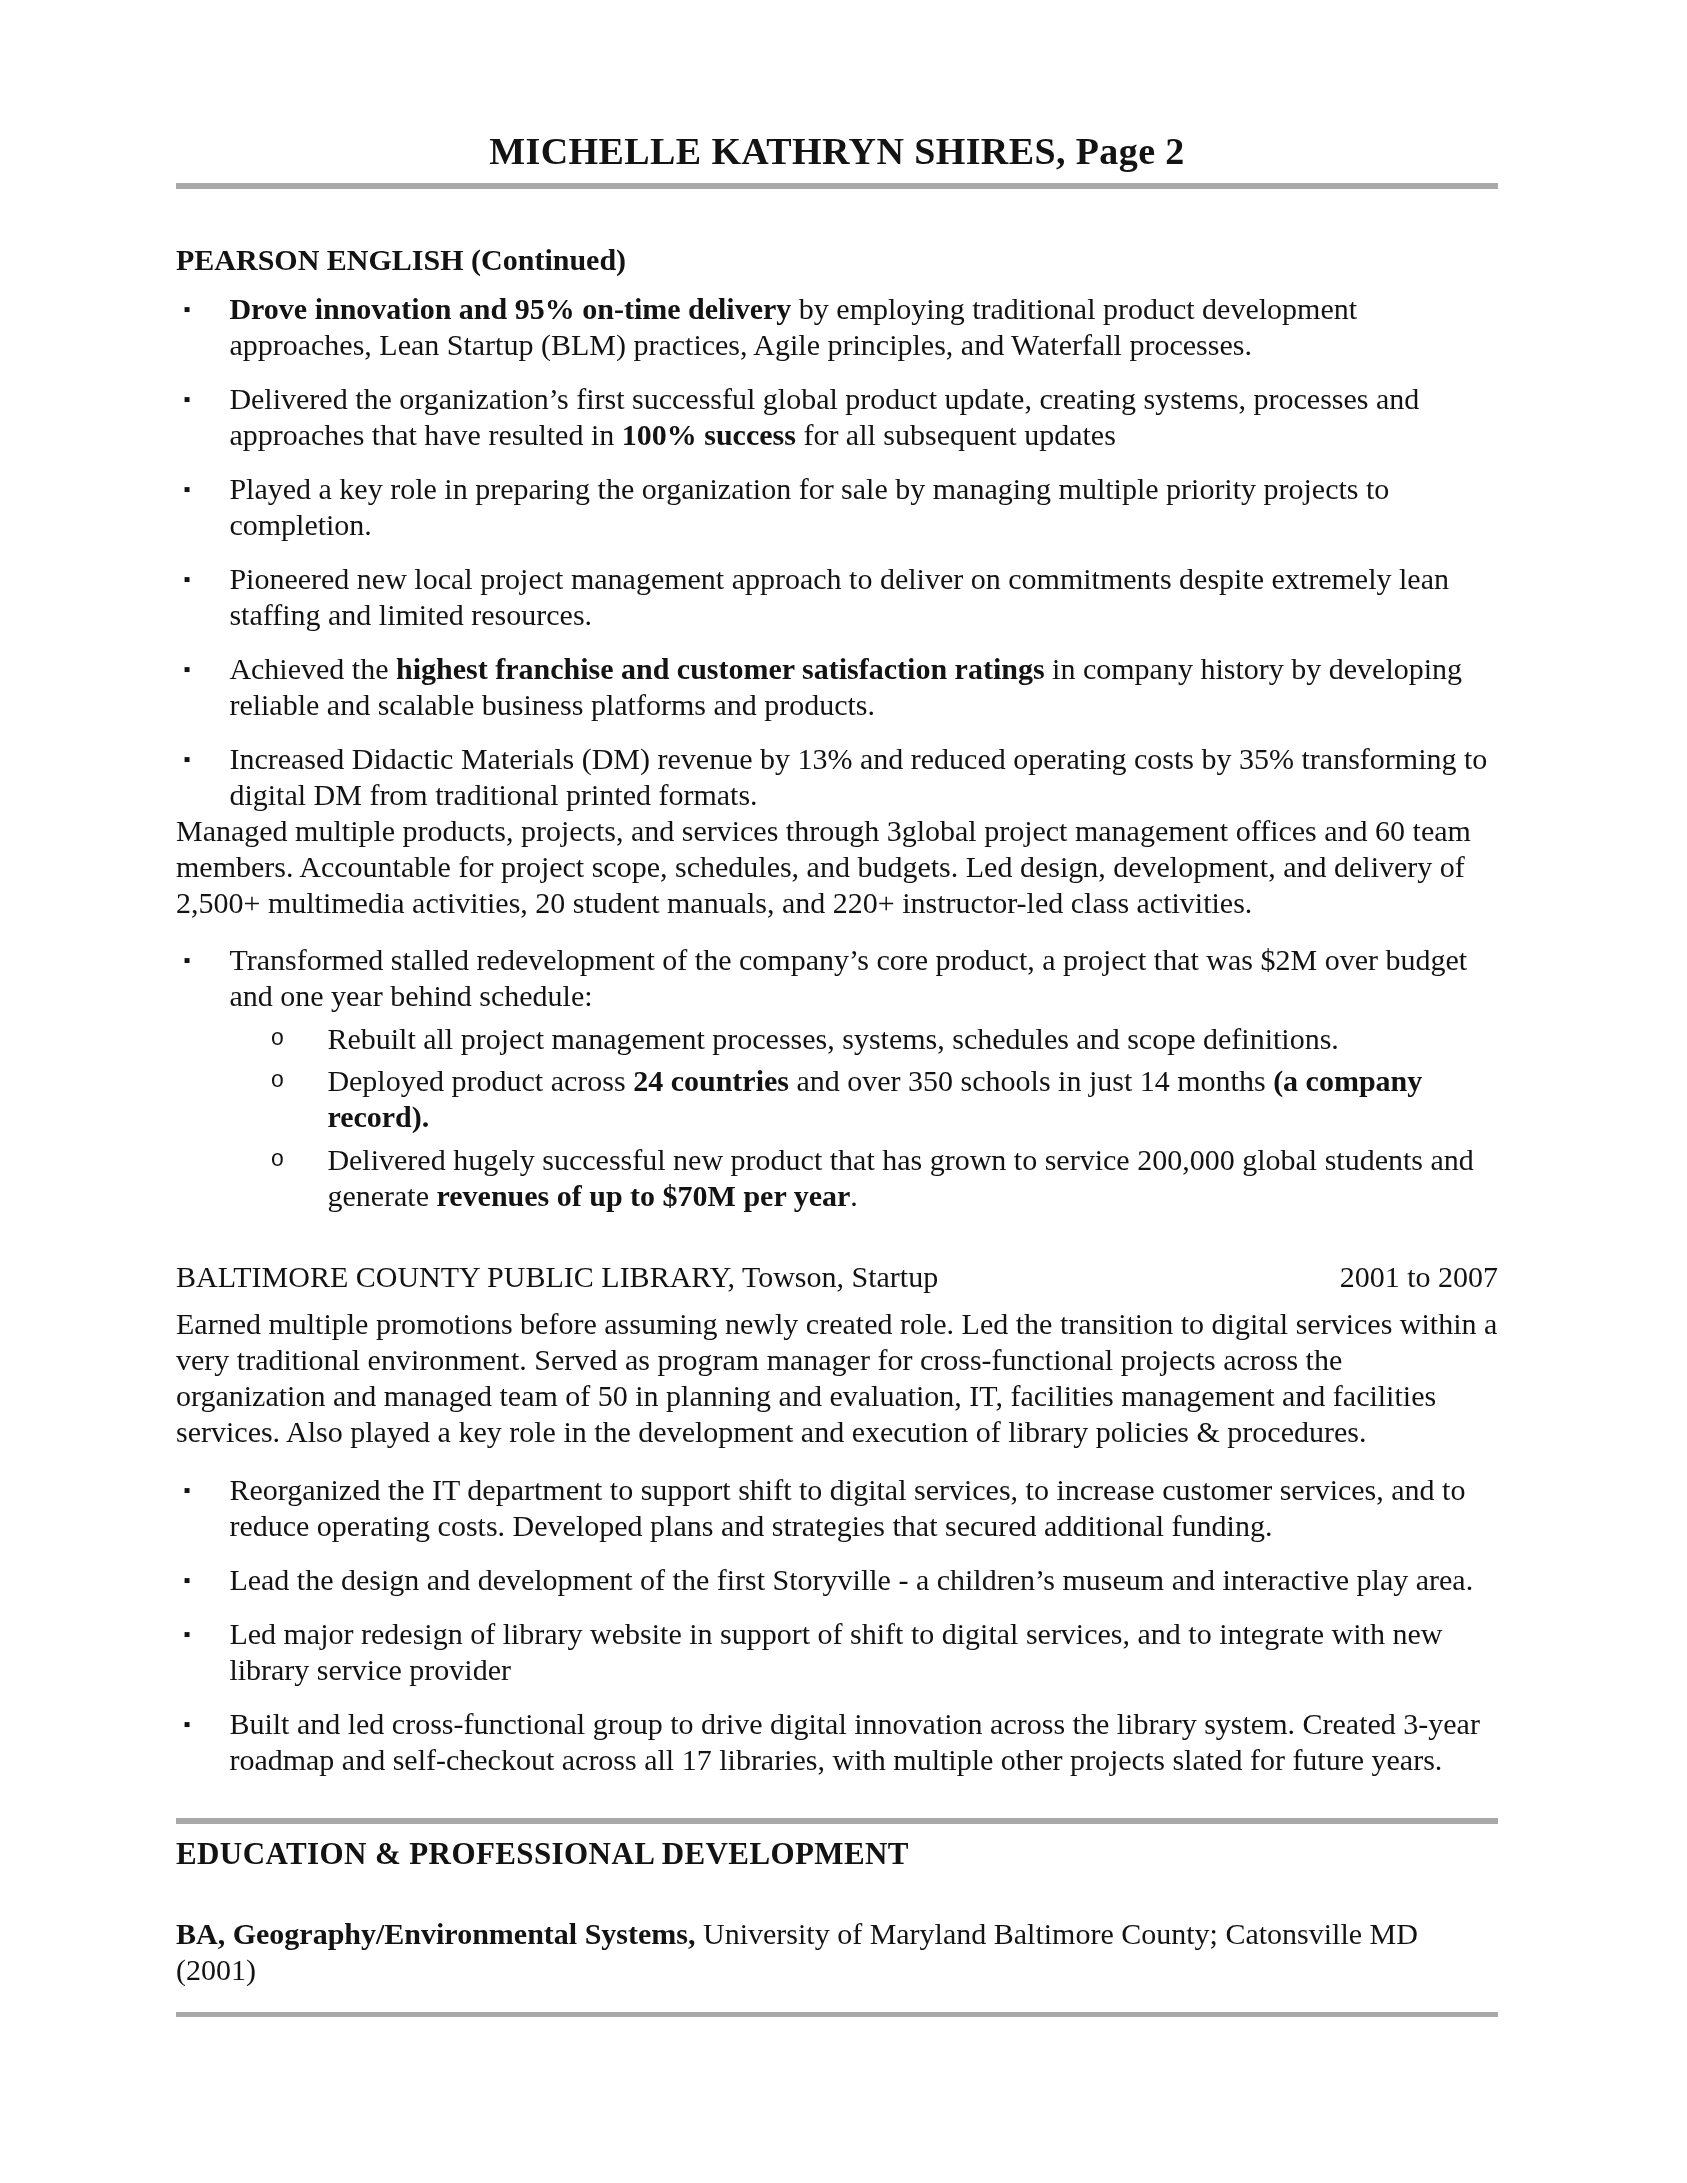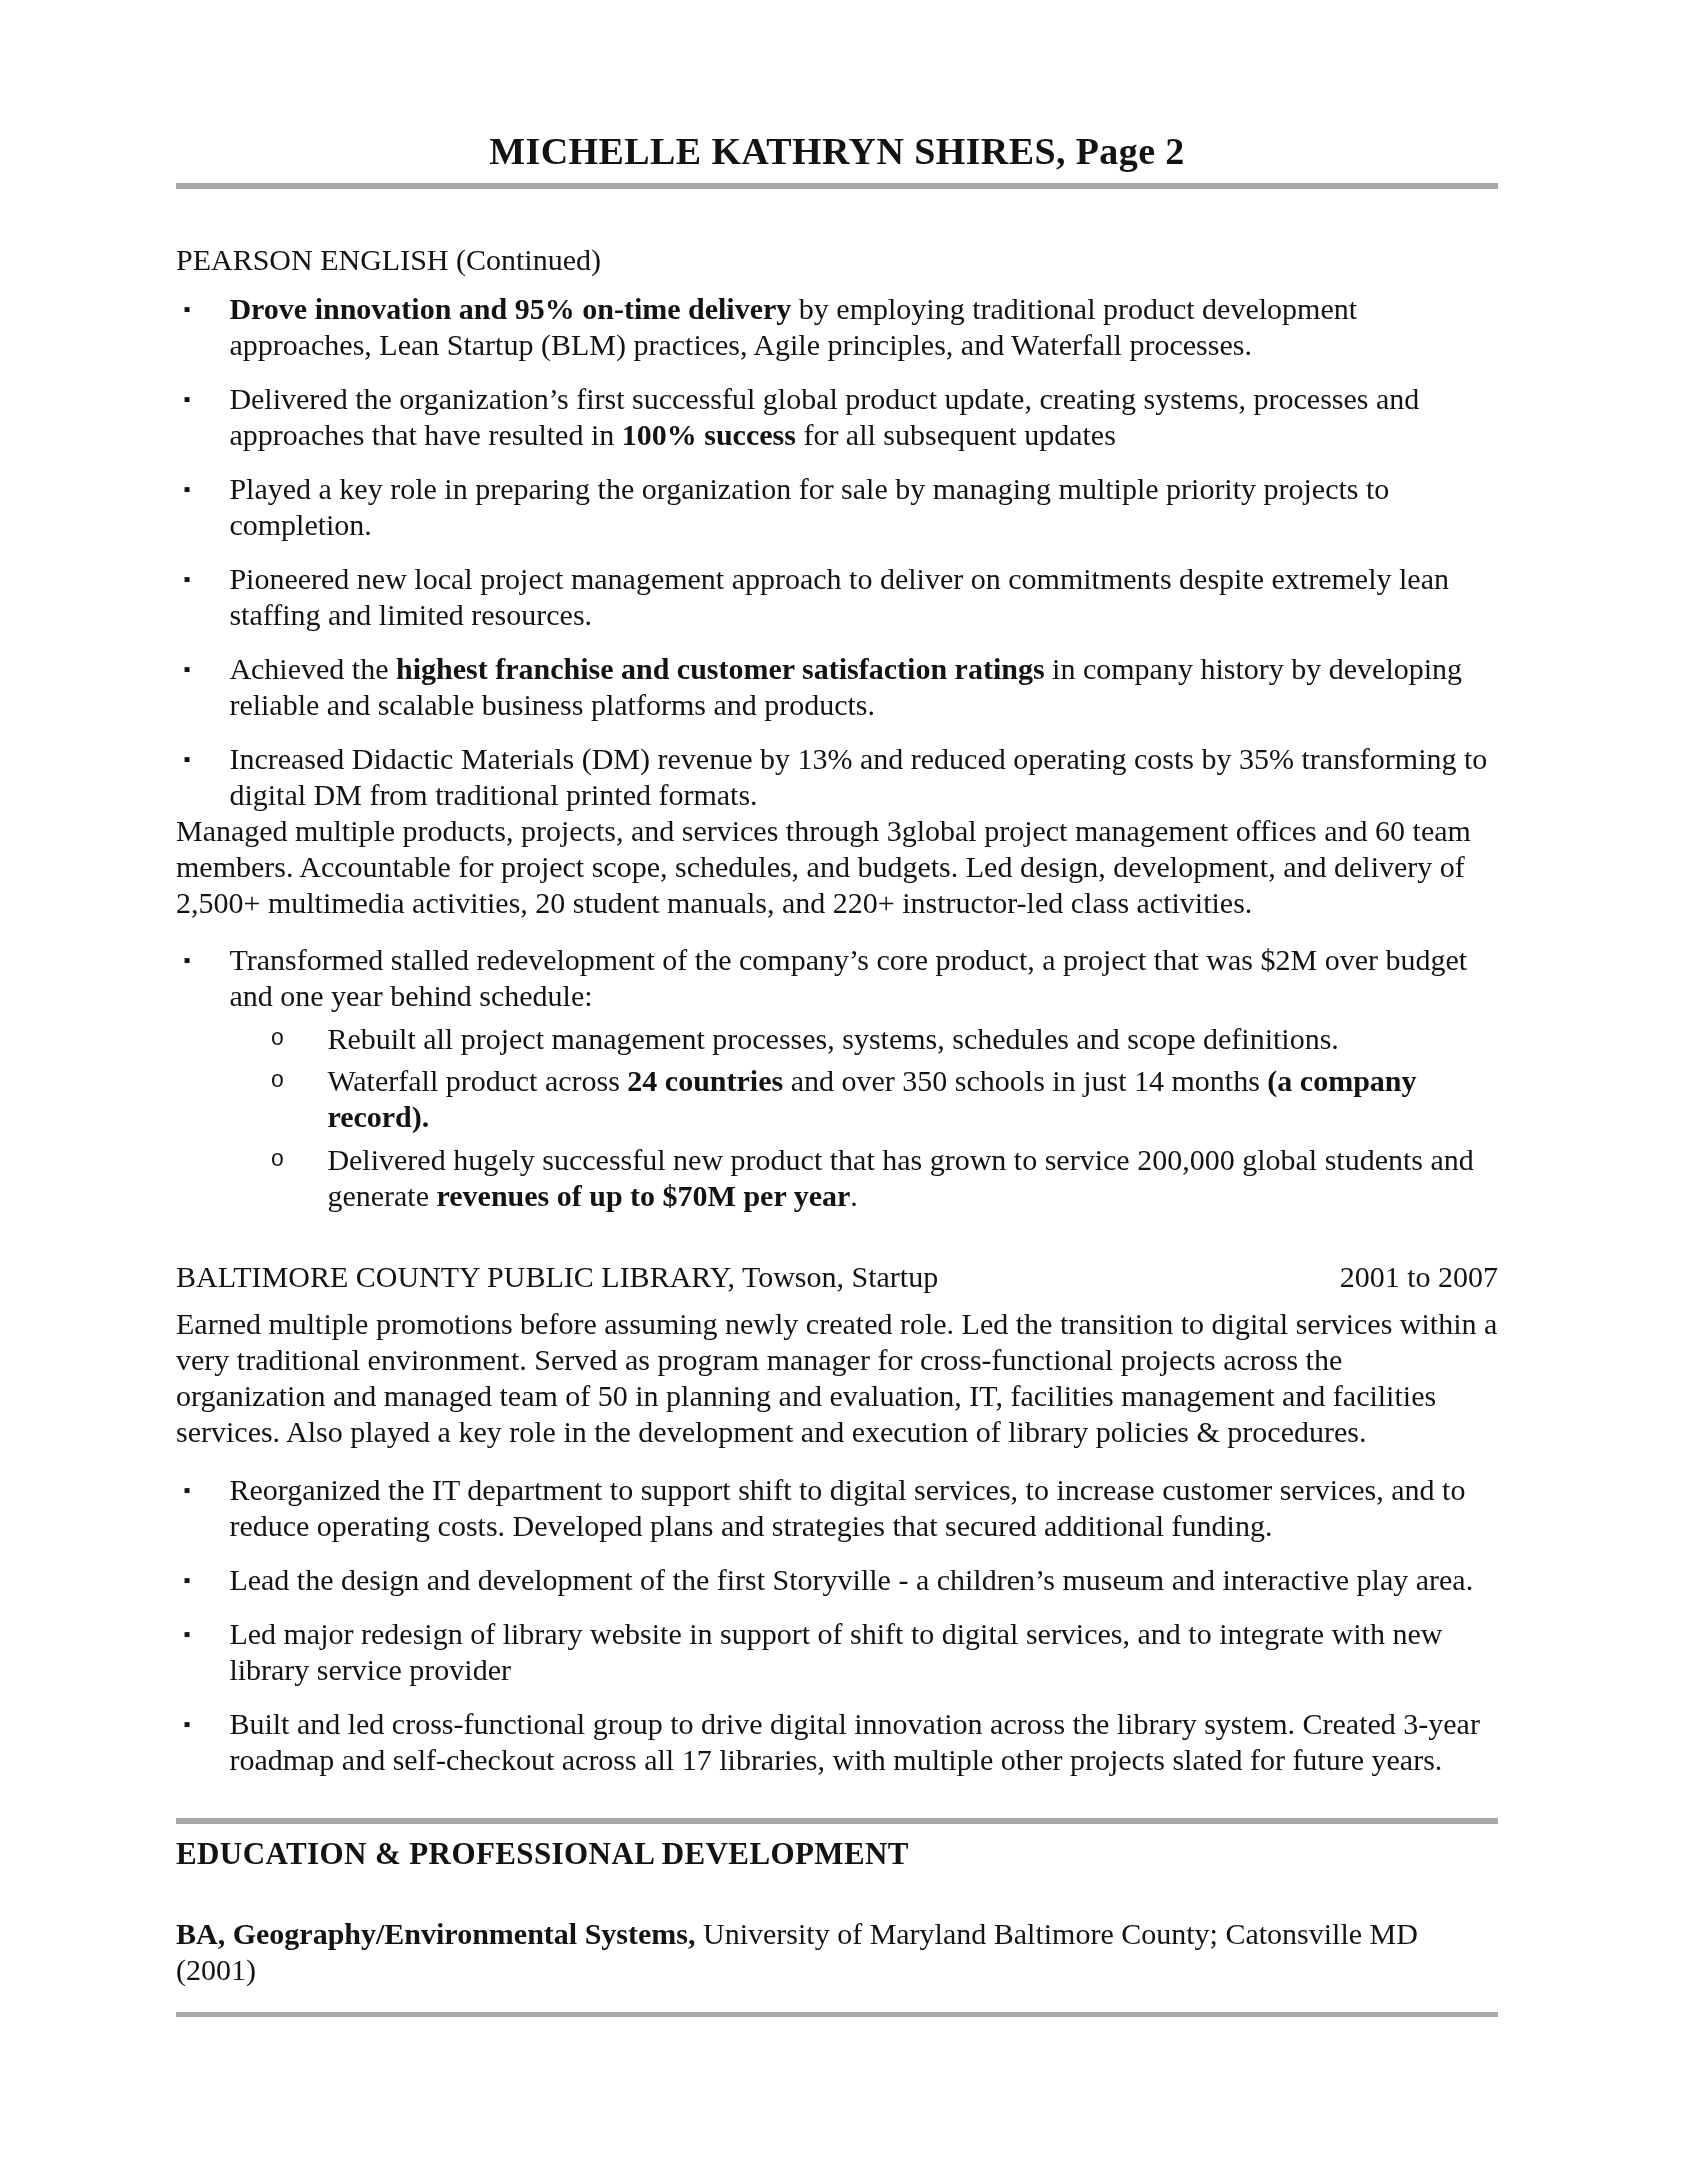--- a/index.html
+++ b/index.html
@@ -29,21 +29,21 @@
     letter-spacing: 0.4px;
   }
   .rule {
     height: 5.8px;
     background: #a9a9a9;
     border: 0;
   }
   .header-rule { margin-bottom: 53px; }
   .employer-heading {
     margin: 17px 0 13px 0;
-    font-weight: normal;
+    font-weight: bold;
   }
   ul.bullets {
     list-style: none;
     margin: 0;
     padding: 0 0 0 7.4px;
   }
   li.bullet {
     display: flex;
     align-items: flex-start;
     margin-bottom: 18px;
@@ -170,21 +170,21 @@
           <span class="marker">▪</span>
           <div class="bullet-body">
             <div class="bullet-text"><span>Transformed stalled redevelopment of the company’s core product, a project that was $2M over budget and one year behind schedule:</span></div>
             <ul class="sub-bullets">
               <li class="sub-bullet">
                 <span class="sub-marker">o</span>
                 <div class="bullet-text"><span>Rebuilt all project management processes, systems, schedules and scope definitions.</span></div>
               </li>
               <li class="sub-bullet">
                 <span class="sub-marker">o</span>
-                <div class="bullet-text"><span>Waterfall product across </span><b>24 countries</b><span> and over 350 schools in just 14 months </span><b>(a company record).</b></div>
+                <div class="bullet-text"><span>Deployed product across </span><b>24 countries</b><span> and over 350 schools in just 14 months </span><b>(a company record).</b></div>
               </li>
               <li class="sub-bullet">
                 <span class="sub-marker">o</span>
                 <div class="bullet-text"><span>Delivered hugely successful new product that has grown to service 200,000 global students and generate </span><b>revenues of up to $70M per year</b><span>.</span></div>
               </li>
             </ul>
           </div>
         </li>
       </ul>
   </section>

